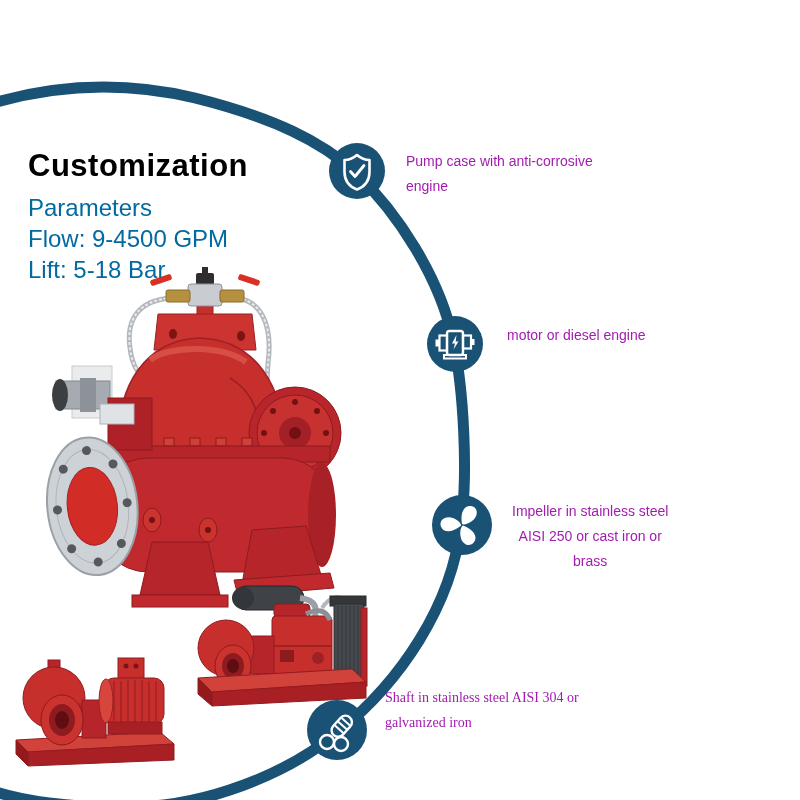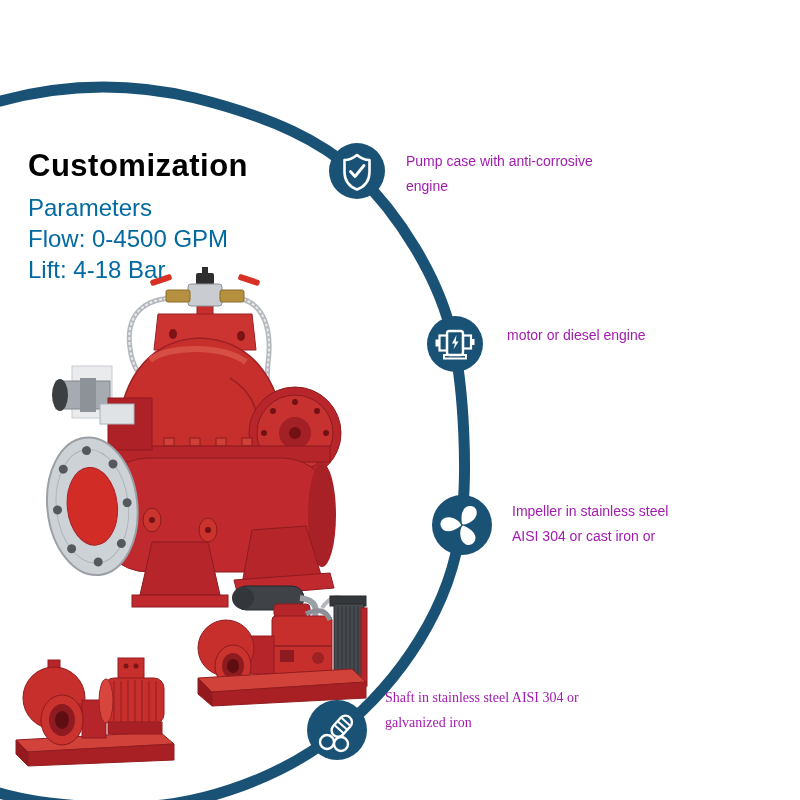--- a/index.html
+++ b/index.html
@@ -185,22 +185,22 @@
       <path d="M198 630 L352 621 L366 634 L212 644 Z" fill="#d0423a" stroke="#931c20"></path>
       <path d="M212 644 L366 634 L366 650 L212 658 Z" fill="#a81f24" stroke="#931c20"></path>
       <path d="M198 630 L212 644 L212 658 L198 646 Z" fill="#93191d" stroke="#931c20"></path>
     </g>
   </svg>
 
   <div class="title-block">
     <div class="title-heading">Customization</div>
     <div class="title-lines">
       <div>Parameters</div>
-      <div>Flow: 0-4500 GPM</div>
-      <div>Lift: 4-18 Bar</div>
+      <div>Flow: 9-4500 GPM</div>
+      <div>Lift: 5-18 Bar</div>
     </div>
   </div>
 
   <div class="icon-circle" style="left:329px; top:95px; width:56px; height:56px;">
     <svg viewBox="0 0 56 56" aria-hidden="true">
       <path d="M28 12 C 24 15.4, 19.6 17, 15.5 17 L15.5 29 C 15.5 37.6, 20.4 43.6, 28 46.5 C 35.6 43.6, 40.5 37.6, 40.5 29 L40.5 17 C 36.4 17, 32 15.4, 28 12 Z" fill="none" stroke="#ffffff" stroke-width="2.6" stroke-linejoin="round"></path>
       <path d="M21.5 28.5 L26 33.5 L35 22.5" fill="none" stroke="#ffffff" stroke-width="2.8" stroke-linecap="round" stroke-linejoin="round"></path>
     </svg>
   </div>
   <div class="feature-text" style="left:406px; top:101px;">
@@ -225,23 +225,24 @@
 
   <div class="icon-circle" style="left:432px; top:447px; width:60px; height:60px;">
     <svg viewBox="0 0 60 60" aria-hidden="true">
       <g fill="#ffffff">
         <path d="M30 29 C 28 18, 32 10, 39 11 C 46 12, 47 21, 40 26 C 36 29, 32 30, 30 29 Z"></path>
         <path d="M30 29 C 28 18, 32 10, 39 11 C 46 12, 47 21, 40 26 C 36 29, 32 30, 30 29 Z" transform="rotate(120 30 30)"></path>
         <path d="M30 29 C 28 18, 32 10, 39 11 C 46 12, 47 21, 40 26 C 36 29, 32 30, 30 29 Z" transform="rotate(240 30 30)"></path>
       </g>
     </svg>
   </div>
-  <div class="feature-text" style="left:512px; top:451px;">
+  <div class="feature-text" style="left:512px; top:451px;text-align:center;">
     <div>Impeller in stainless steel</div>
-    <div>AISI 304 or cast iron or</div>
+    <div>AISI 250 or cast iron or</div>
+    <div>brass</div>
   </div>
 
   <div class="icon-circle" style="left:307px; top:652px; width:60px; height:60px;">
     <svg viewBox="0 0 60 60" aria-hidden="true">
       <g stroke="#ffffff" stroke-width="2.4" fill="none">
         <g transform="rotate(42 30 30)">
           <rect x="24.5" y="12" width="13" height="24" rx="6.5"></rect>
           <path d="M25.5 18 L37 18 M25 23 L37.5 23 M25.5 28 L37 28" stroke-width="2"></path>
         </g>
         <circle cx="20" cy="42" r="7"></circle>

